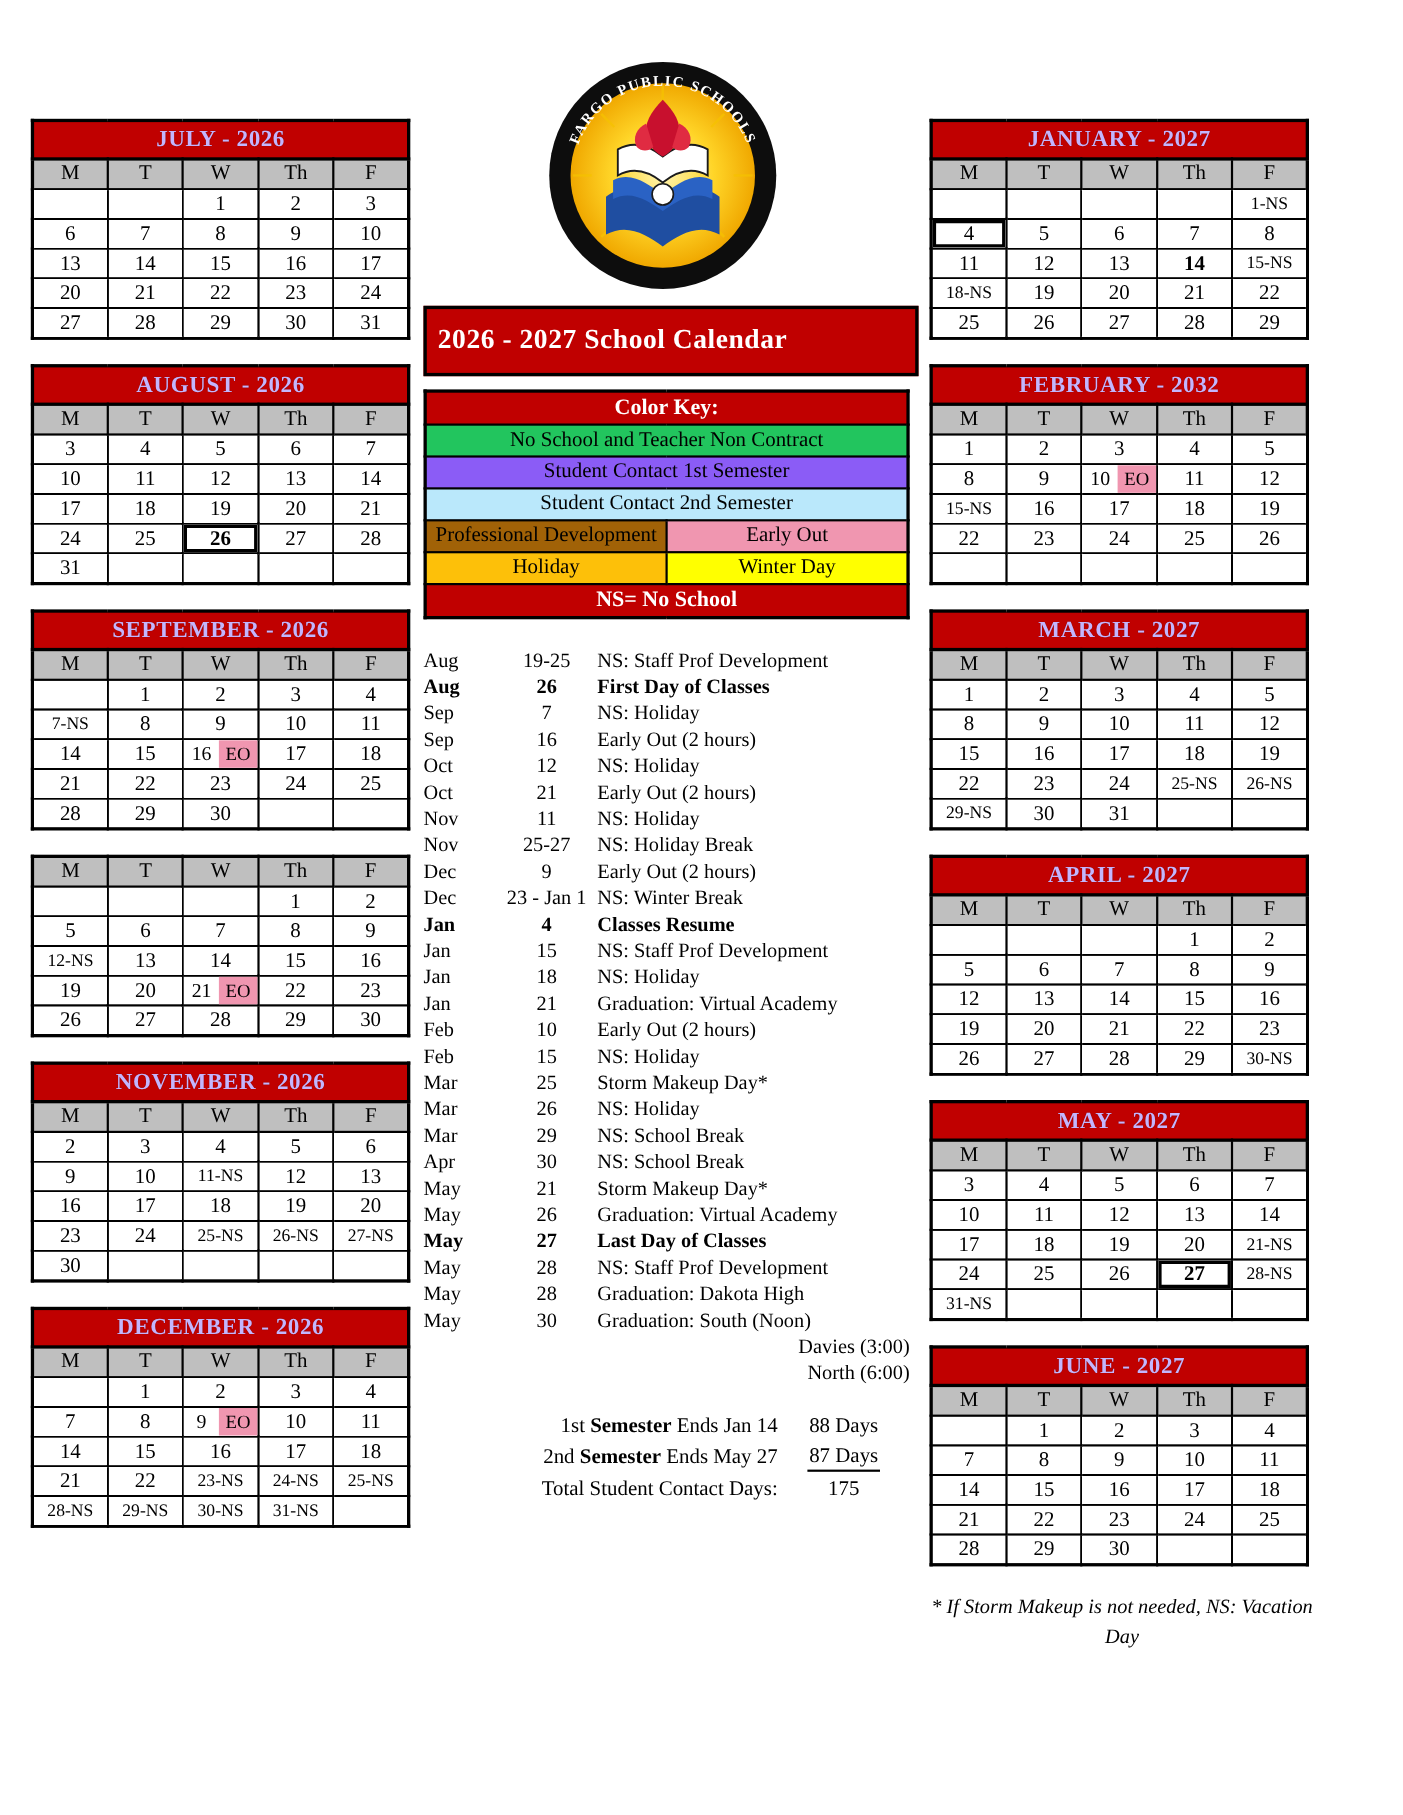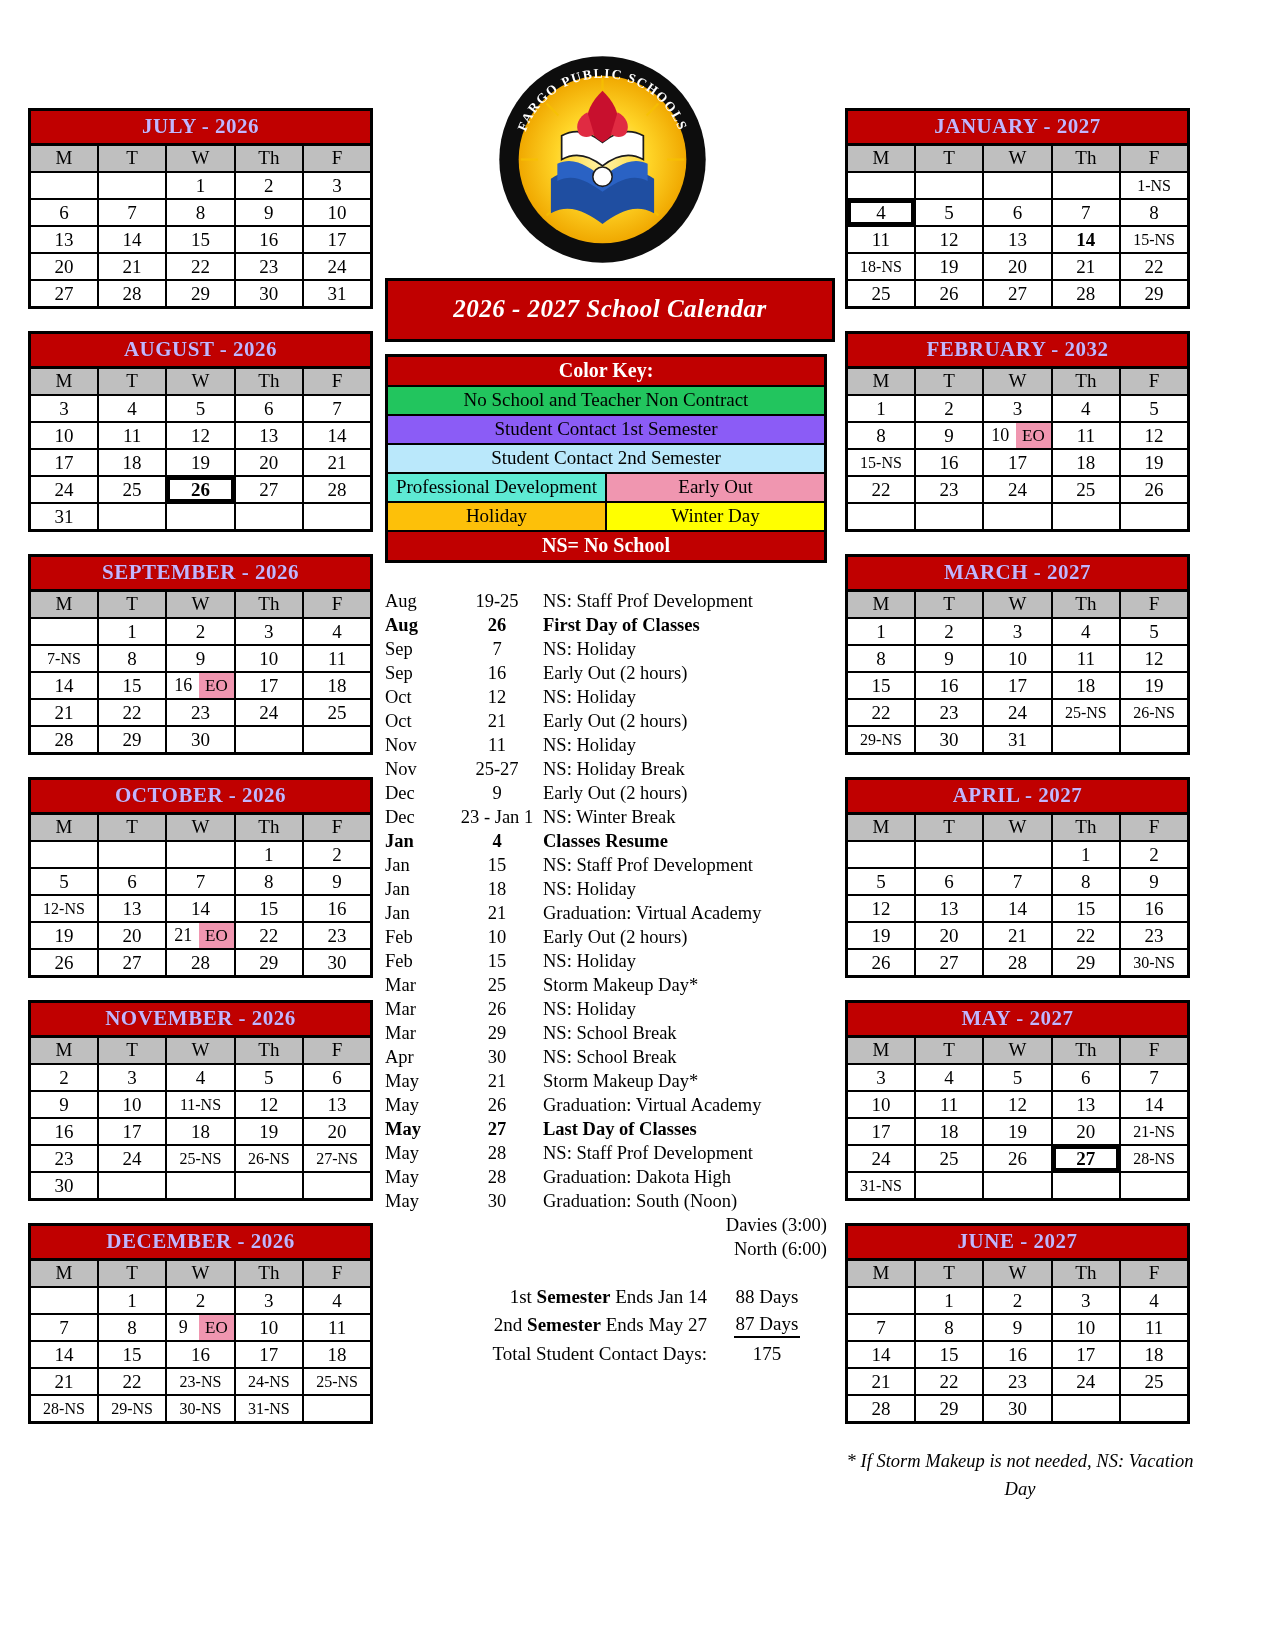--- a/index.html
+++ b/index.html
@@ -94,25 +94,23 @@
     height: 215px;
   }
 
   
   .title-bar {
     border: 3px solid #000;
     background: #c00000;
     color: #fff;
     font-weight: bold;
     font-size: 25px;
-    text-align: center;
-    padding: 14px 0 16px 0;
+    padding: 14px 0 16px 10px;
     margin-top: 218px;
     letter-spacing: .5px;
-    font-style: italic;
   }
 
   
   .key {
     border: 3px solid #000;
     border-collapse: collapse;
     width: 442px;
     margin-top: 12px;
     table-layout: fixed;
   }
@@ -334,23 +332,20 @@
             <td class="day bg-s1">29</td>
             <td class="day bg-s1">30</td>
             <td class="day bg-white"></td>
             <td class="day bg-white"></td>
           </tr>
         </tbody>
     </table>
 
     <table class="month">
       <tbody>
-          <tr>
-            <td class="m-title" colspan="5">OCTOBER - 2026</td>
-          </tr>
       <tr class="dow-row">
             <th class="dow">M</th>
             <th class="dow">T</th>
             <th class="dow">W</th>
             <th class="dow">Th</th>
             <th class="dow">F</th>
           </tr>
       </tbody>
         <tbody class="weeks">
           <tr>
@@ -558,21 +553,21 @@
       <tr>
             <td colspan="2" style="background:#22c55e">No School and Teacher Non Contract</td>
           </tr>
       <tr>
             <td colspan="2" style="background:#8b5cf6">Student Contact 1st Semester</td>
           </tr>
       <tr>
             <td colspan="2" style="background:#bae8fb">Student Contact 2nd Semester</td>
           </tr>
       <tr>
-        <td style="background:#5eead4;width:60%">Professional Development</td>
+        <td style="background:#a16207;width:60%">Professional Development</td>
         <td style="background:#f096b0;width:40%">Early Out</td>
       </tr>
       <tr>
         <td style="background:#fdc009">Holiday</td>
         <td style="background:#ffff00">Winter Day</td>
       </tr>
       <tr>
             <td class="k-ns" colspan="2">NS= No School</td>
           </tr>
     </tbody>

